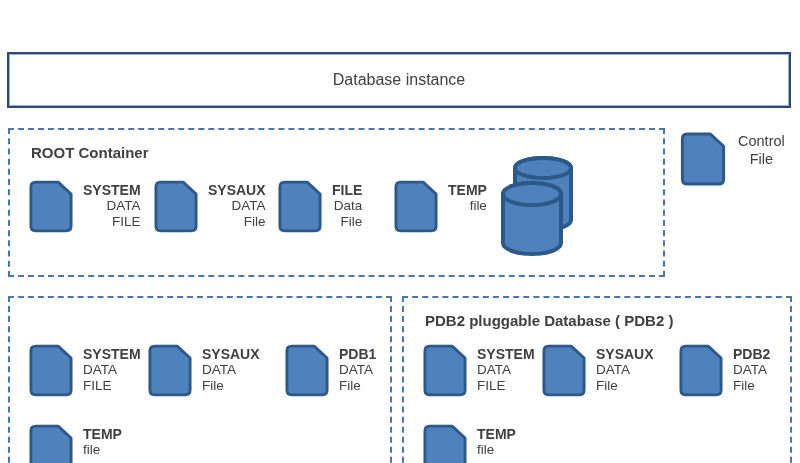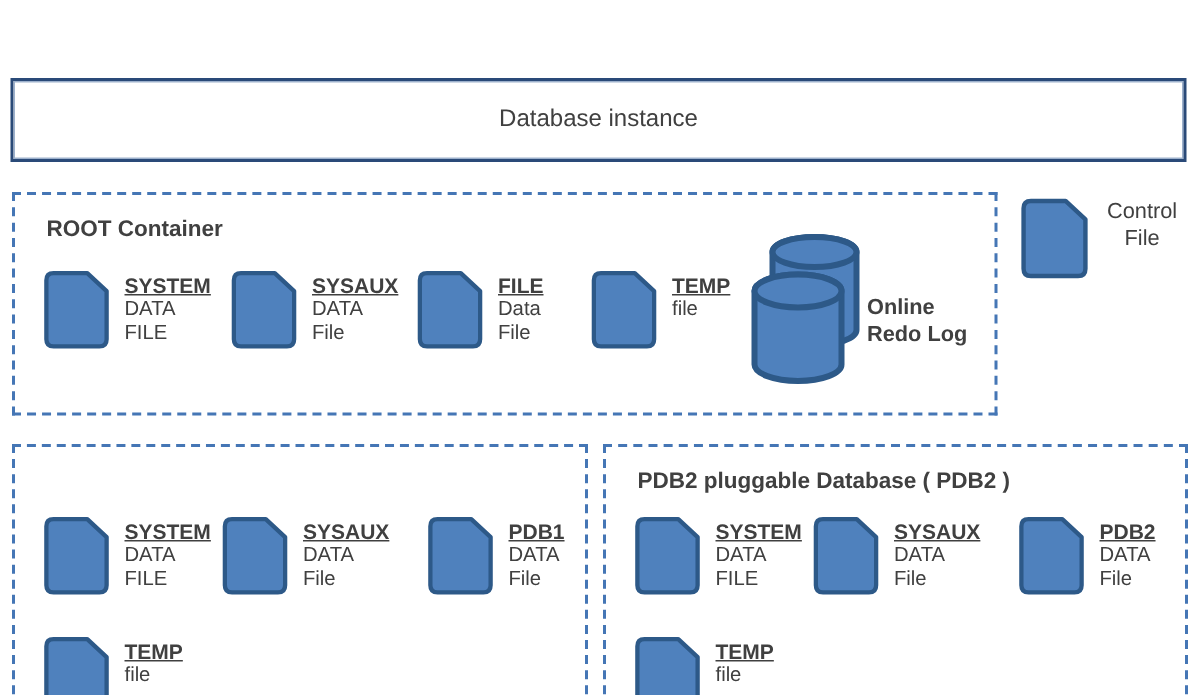--- a/index.html
+++ b/index.html
@@ -25,37 +25,37 @@
     font-size: 16px;
     background: #ffffff;
   }
 
   
   .dash-box {
     position: absolute;
     border: 2px dashed #4576b5;
     background: #ffffff;
   }
-  #root-box  { left: 8px;   top: 88px;  width: 653px; height: 145px; }
+  #root-box  { left: 8px;   top: 88px;  width: 653px; height: 145px; text-align: right; }
   #pdb1-box  { left: 8px;   top: 256px; width: 380px; height: 193px; }
   #pdb2-box  { left: 402px; top: 256px; width: 386px; height: 193px; }
 
   .box-title {
     position: absolute;
     left: 21px; top: 14px;
     font-weight: bold;
     font-size: 15px;
     white-space: nowrap;
   }
 
   
   .file-item { position: absolute; display: flex; align-items: flex-start; }
   .doc-icon  { width: 44px; height: 53px; flex: none; display: block; }
   .file-label { margin-left: 10px; margin-top: 2px; font-size: 13.5px; line-height: 16px; white-space: nowrap; }
-  .file-label .l1 { font-weight: bold; font-size: 14px; text-decoration: underline; }
+  .file-label .l1 { font-weight: bold; font-size: 14px; }
 
   
   .ri1 { left: 19px;  top: 50px; }
   .ri2 { left: 144px; top: 50px; }
   .ri3 { left: 268px; top: 50px; }
   .ri4 { left: 384px; top: 50px; }
 
   .cyl-group { position: absolute; left: 488px; top: 20px; width: 86px; height: 108px; }
   .redo-label {
     position: absolute; left: 568px; top: 66px;
@@ -139,24 +139,20 @@
       <div class="file-label">
         <div class="l1">TEMP</div>
         <div>file</div>
         <div></div>
       </div>
     </div>
 
     <svg class="cyl-group">
         <use href="#cyl-shape"></use>
       </svg>
-    <div class="redo-label">
-      <div>Online</div>
-      <div>Redo Log</div>
-    </div>
   </div>
 
   <div class="control-item">
     <svg class="doc-icon">
         <use href="#doc-shape"></use>
       </svg>
     <div class="control-label">
       <div>Control</div>
       <div>File</div>
     </div>

